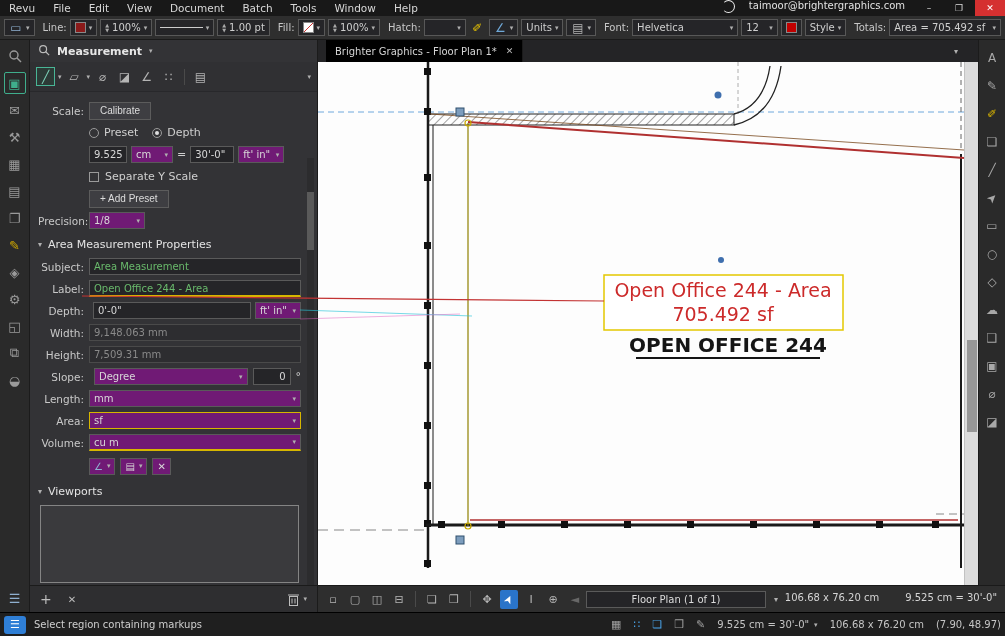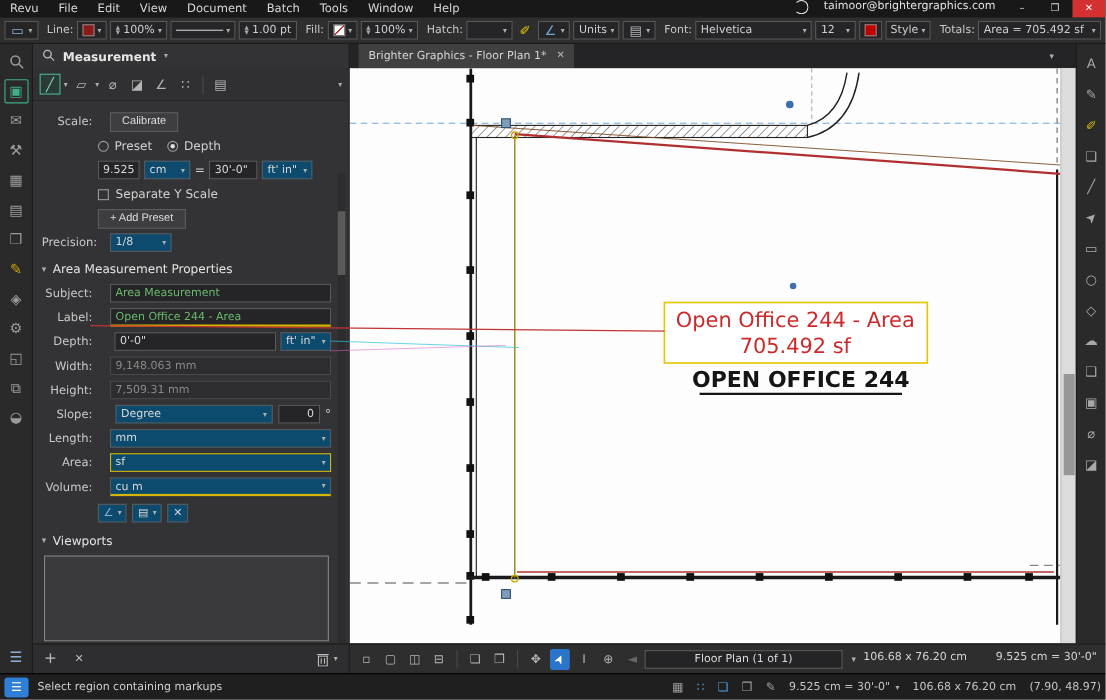--- a/index.html
+++ b/index.html
@@ -33,42 +33,42 @@
   .stripfoot{left:0;top:585px;width:30px;height:27px;background:#2a2a2a;border-right:1px solid #1b1b1b;display:flex;align-items:center;justify-content:center;color:#8fb0d0;font-size:13px}
   
   .leftpanel{left:30px;top:40px;width:288px;height:545px;background:#333336;border-right:1px solid #1b1b1b;overflow:hidden}
   .phead{height:22px;display:flex;align-items:center;padding:0 8px;gap:7px}
   .ptitle{font-weight:bold;font-size:11px;color:#e6e6e6}
   .toolrow{height:30px;display:flex;align-items:center;padding:0 6px;gap:3px;background:#303033;border-bottom:1px solid #28282b}
   .ticon{width:19px;height:19px;display:flex;align-items:center;justify-content:center;color:#b5b5b5;font-size:12px}
   .ticon.sel{border:1px solid #49b596;background:#2c3a36;color:#7fd6bc}
   .pbody{padding:8px 16px 0 8px;position:relative}
   .prow{display:flex;align-items:center;height:21px;margin-bottom:1px}
-  .plabel{width:46px;text-align:right;margin-right:16px;color:#c9c9c9;font-size:10.5px;flex:none}
+  .plabel{width:46px;text-align:right;margin-right:5px;color:#c9c9c9;font-size:10.5px;flex:none}
   .ind{margin-left:51px}
   input.pin{height:17px;background:#252528;border:1px solid #5a5a5a;color:#d8d8d8;font-size:10px;padding:0 4px;font-family:inherit;min-width:0}
   input.pin.green{color:#69b96b}
   input.pin.dis{color:#8a8a8a;background:#2d2d30;border-color:#4a4a4a}
   .yellow-u{border-bottom:2px solid #d6b600 !important}
   .yellow-b{border:1.5px solid #d6b600 !important}
-  .fsel{height:17px;background:#0c4a6e;border:1px solid #5a5a5a;color:#d8d8d8;font-size:10px;display:flex;align-items:center;justify-content:space-between;padding:0 4px;gap:4px;white-space:nowrap}
+  .fsel{height:17px;background:#701a75;border:1px solid #5a5a5a;color:#d8d8d8;font-size:10px;display:flex;align-items:center;justify-content:space-between;padding:0 4px;gap:4px;white-space:nowrap}
   .pbtn{height:18px;background:#3e3e42;border:1px solid #5c5c5c;color:#ddd;font-size:10px;padding:0 10px;display:flex;align-items:center}
   .radio{width:10px;height:10px;border:1px solid #9a9a9a;border-radius:50%;margin-right:5px;position:relative;flex:none}
   .radio.on::after{content:"";position:absolute;inset:2px;background:#e0e0e0;border-radius:50%}
   .cbox{width:10px;height:10px;border:1px solid #9a9a9a;margin-right:6px;flex:none}
   .sect{display:flex;align-items:center;gap:6px;height:24px;font-size:11px;color:#e3e3e3}
   .sectchev{font-size:8px;color:#b0b0b0}
   .vpbox{height:78px;border:1px solid #848484;background:#3a3a3d;margin:2px 2px 0 2px}
   .pscroll{position:absolute;right:3px;top:66px;width:7px;height:468px;background:#2c2c2e}
   .pthumb{width:7px;height:58px;background:#5a5a5a;margin-top:34px}
   .panelfoot{left:30px;top:585px;width:288px;height:27px;background:#2e2e30;border-top:1px solid #1b1b1b;border-right:1px solid #1b1b1b;display:flex;align-items:center;padding:0 10px;gap:16px;color:#bdbdbd}
   
   .canvascol{left:318px;top:40px;width:660px;height:545px}
   .tabbar{height:22px;background:#242426;display:flex;align-items:center;position:relative}
-  .tab{height:22px;background:#404040;display:flex;align-items:center;padding:0 9px;gap:9px;font-size:10px;color:#d5d5d5;border-right:1px solid #1b1b1b;margin-left:8px}
+  .tab{height:22px;background:#000000;display:flex;align-items:center;padding:0 9px;gap:9px;font-size:10px;color:#d5d5d5;border-right:1px solid #1b1b1b;margin-left:8px}
   .tabclose{font-size:9px;color:#bbb}
   .tabchev{position:absolute;right:20px;font-size:8px;color:#b0b0b0}
   .canvas{position:relative;width:660px;height:523px;background:#fdfdfd;overflow:hidden}
   svg text{font-family:"DejaVu Sans","Liberation Sans",sans-serif}
   .vscroll{position:absolute;right:0;top:0;width:14px;height:523px;background:#dcdcdc;border-left:1px solid #c2c2c2}
   .vthumb{width:10px;margin:278px 0 0 2px;height:92px;background:#979797}
   
   .rightstrip{left:978px;top:40px;width:27px;height:545px;background:#2a2a2a;border-left:1px solid #1b1b1b;display:flex;flex-direction:column;align-items:center;padding-top:8px;gap:8px;position:absolute}
   .rsicon{width:20px;height:20px;display:flex;align-items:center;justify-content:center;font-size:12px;color:#a8a8a8}
   

